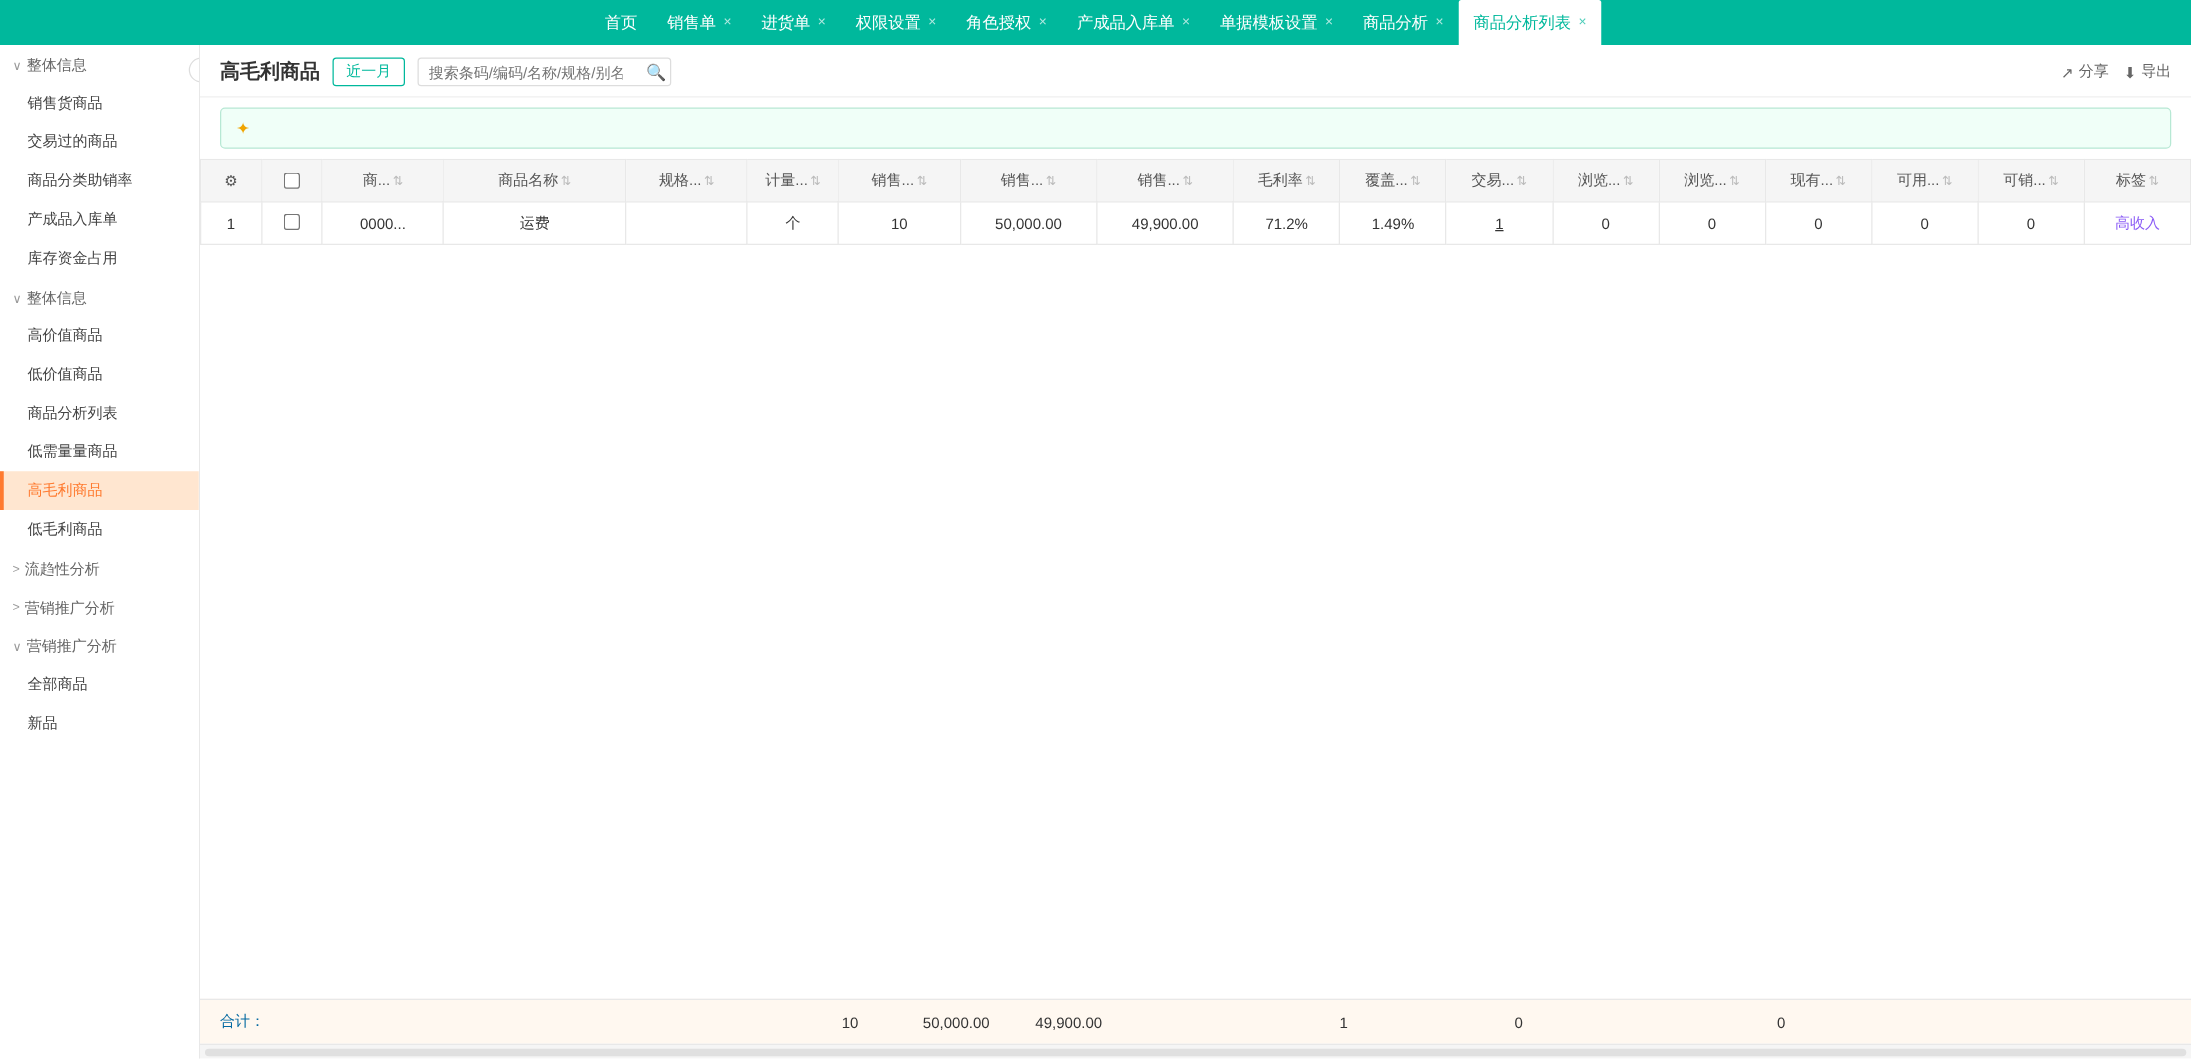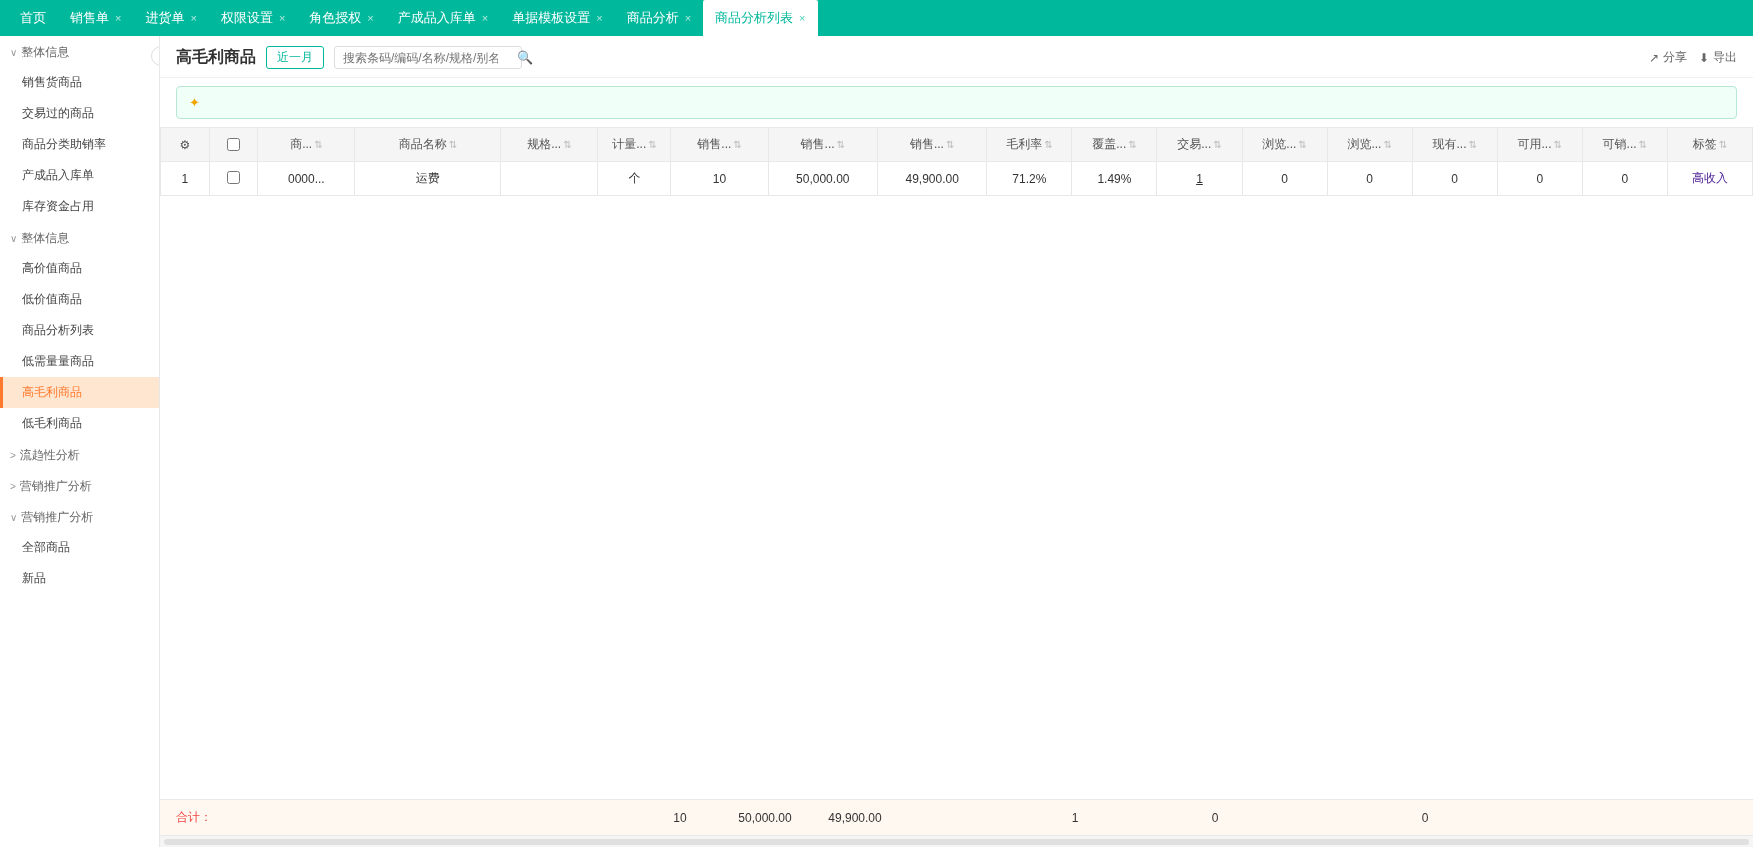--- a/index.html
+++ b/index.html
@@ -3,20 +3,21 @@
   <meta charset="utf-8">
   <style>
     * { margin: 0; padding: 0; box-sizing: border-box; }
     body { font-family: "Microsoft YaHei", "PingFang SC", sans-serif; font-size: 12px; background: #fff; overflow: hidden; width: 1753px; height: 847px; }
 
     
     .top-nav {
       background: #00b89c;
       height: 36px;
       display: flex;
+      align-items: center;
       padding: 0 8px;
       color: #fff;
       flex-shrink: 0;
       flex-direction: column;
     }
     .top-nav .nav-item {
       padding: 0 12px;
       height: 36px;
       display: flex;
       align-items: center;
@@ -138,21 +139,21 @@
       border-radius: 3px;
       cursor: pointer;
       font-size: 12px;
     }
     .search-box {
       display: flex;
       align-items: center;
       border: 1px solid #ddd;
       border-radius: 3px;
       padding: 3px 8px;
-      width: 188px;
+      width: 203px;
       gap: 19px;
     }
     .search-box input {
       border: none;
       outline: none;
       font-size: 12px;
       flex: 1;
       color: #999;
     }
     .search-icon { color: #bbb; font-size: 13px; cursor: pointer; }
@@ -235,21 +236,21 @@
       background: #fff8f0;
       border-top: 1px solid #e8e8e8;
       padding: 8px 16px;
       display: flex;
       align-items: center;
       font-size: 12px;
       color: #333;
       flex-shrink: 0;
       min-height: 36px;
     }
-    .footer-label { color: #ef4444; margin-right: 8px; }
+    .footer-label { color: #0369a1; margin-right: 8px; }
     .footer-cell {
       text-align: center;
       padding: 0 6px;
     }
 
     
     .table-wrapper::-webkit-scrollbar { height: 8px; width: 6px; }
     .table-wrapper::-webkit-scrollbar-track { background: #f1f1f1; }
     .table-wrapper::-webkit-scrollbar-thumb { background: #ccc; border-radius: 4px; }
 
@@ -491,21 +492,21 @@
               <td>50,000.00</td>
               <td>49,900.00</td>
               <td>71.2%</td>
               <td>1.49%</td>
               <td><span class="underline-link">1</span></td>
               <td>0</td>
               <td>0</td>
               <td>0</td>
               <td>0</td>
               <td>0</td>
-              <td><span style="color: #4c1d95;">高收入</span></td>
+              <td><span style="color: #8b5cf6;">高收入</span></td>
             </tr>
           </tbody>
       </table>
     </div>
 
     <div class="table-footer">
       <span class="footer-label">合计：</span>
       <div id="footer-cells" style="display:flex;flex:1;">
           <div class="footer-cell" style="width: 40px; min-width: 40px;"></div>
           <div class="footer-cell" style="width: 40px; min-width: 40px;"></div>

